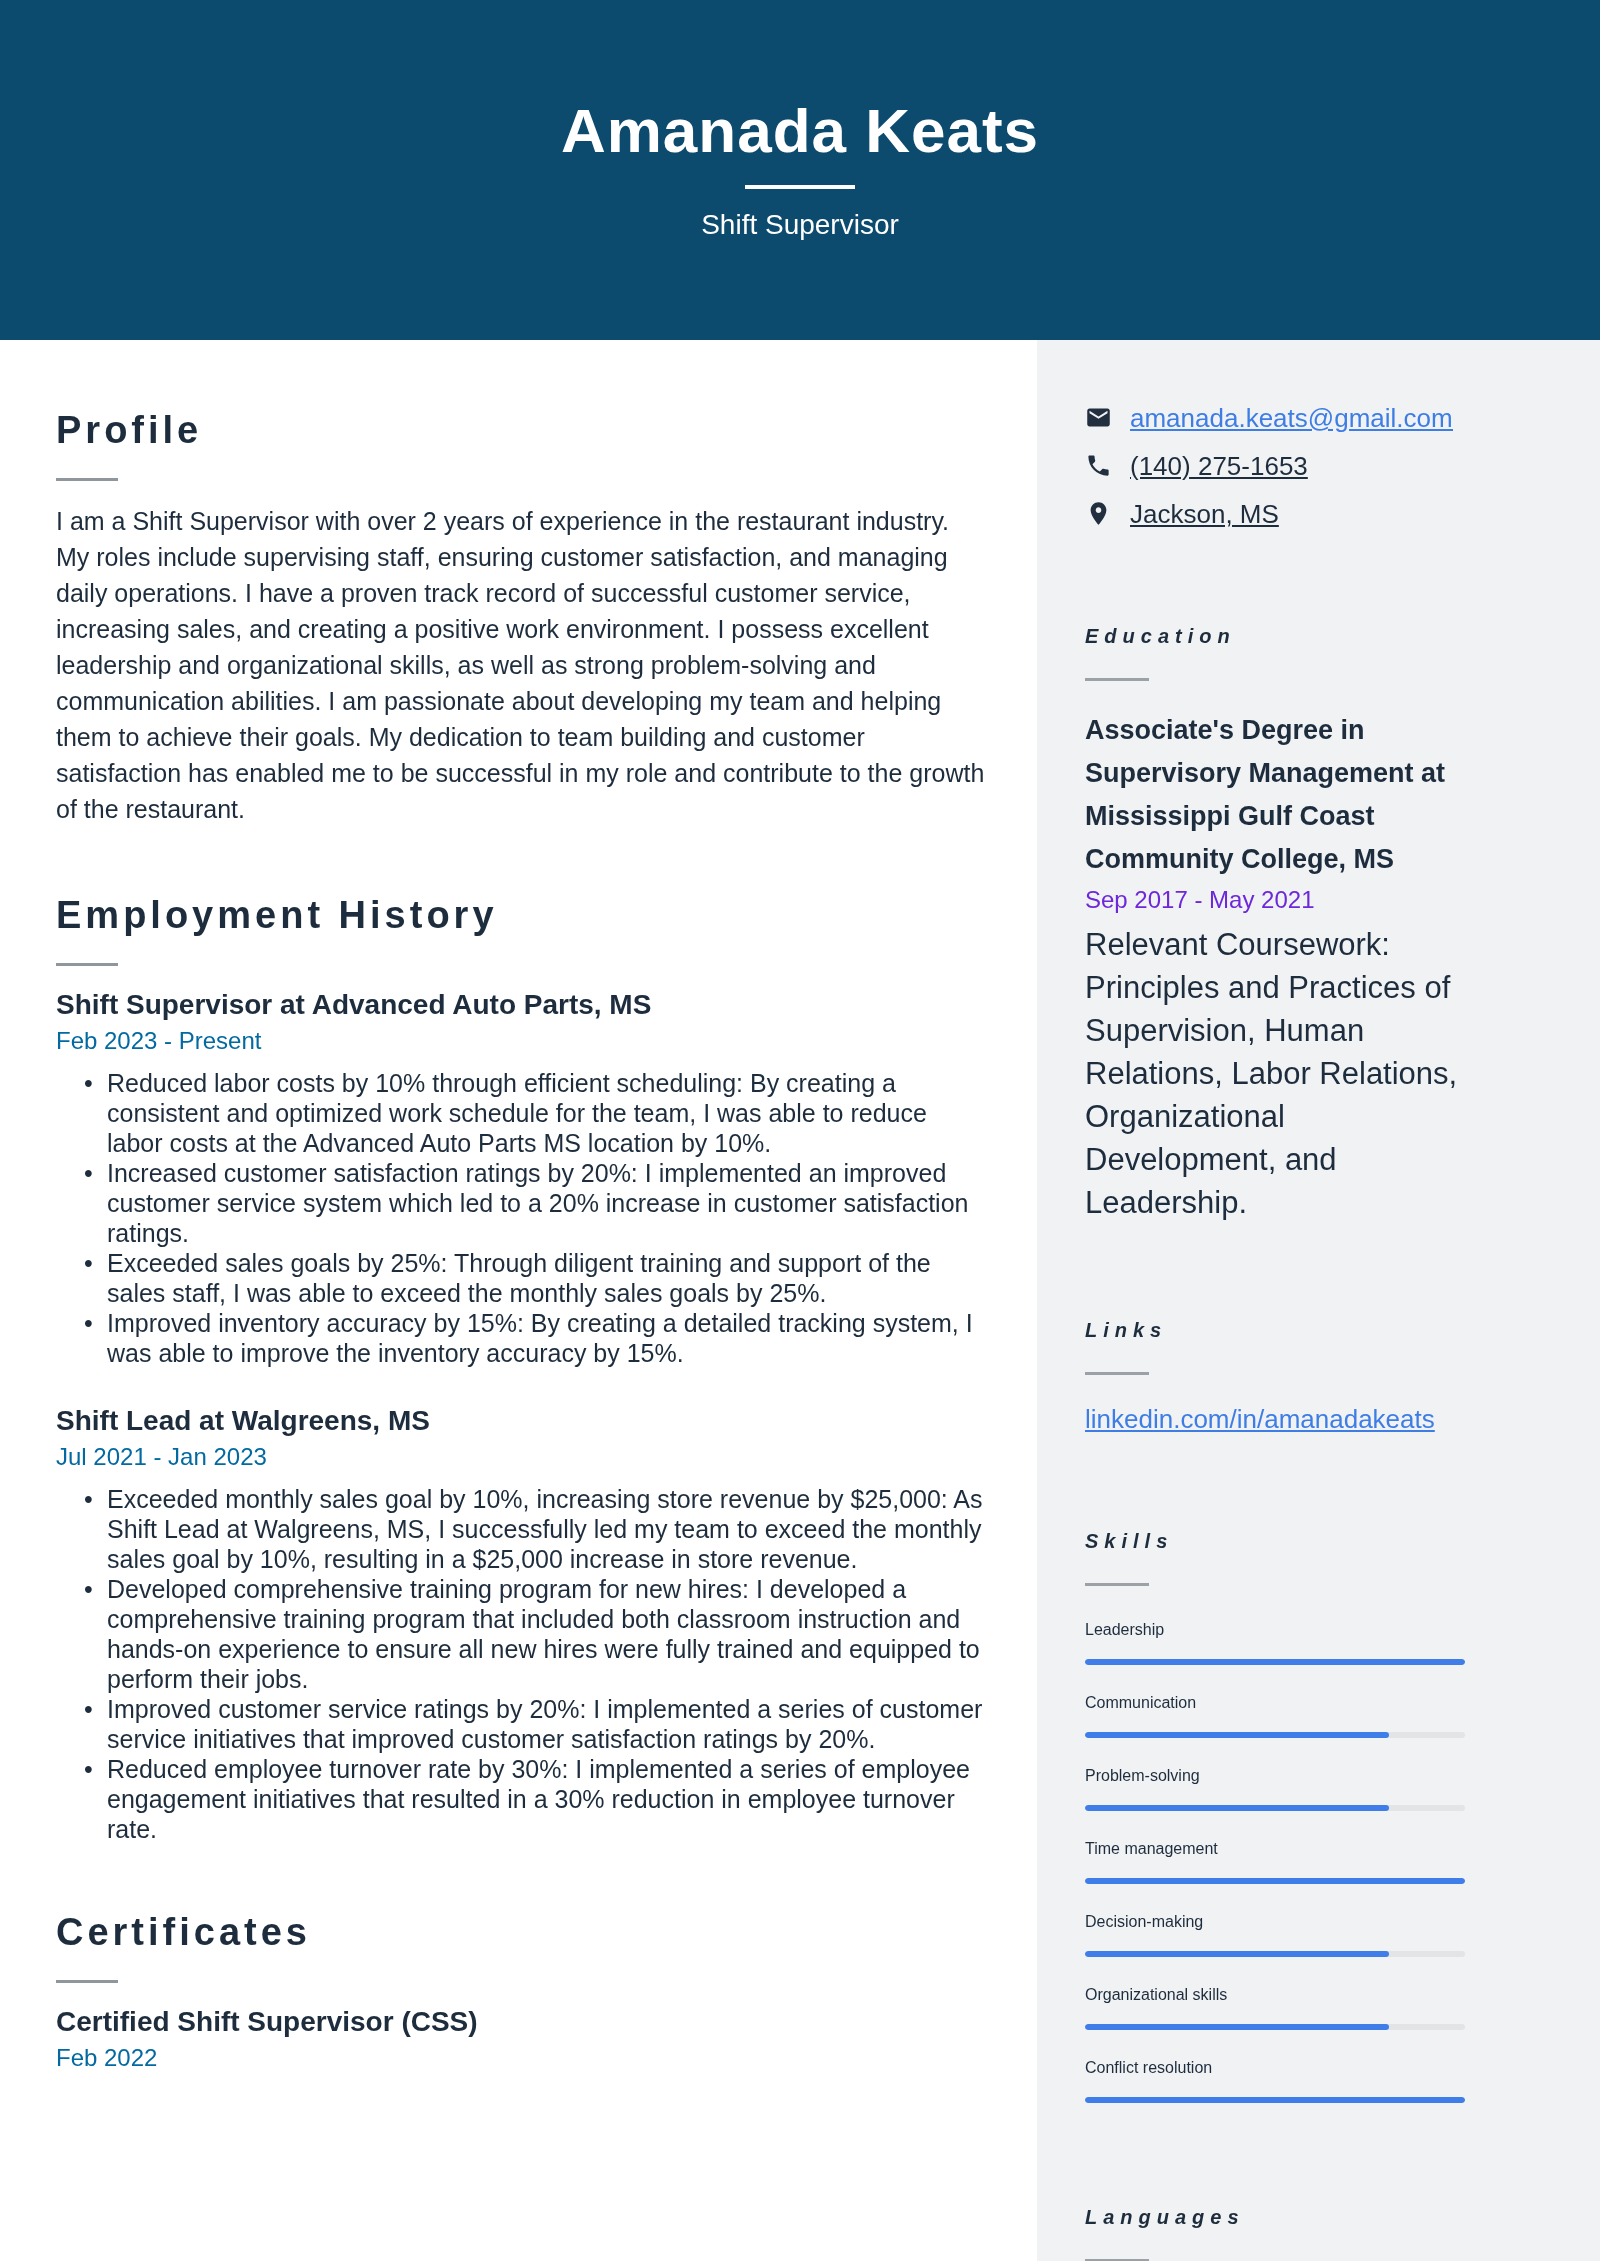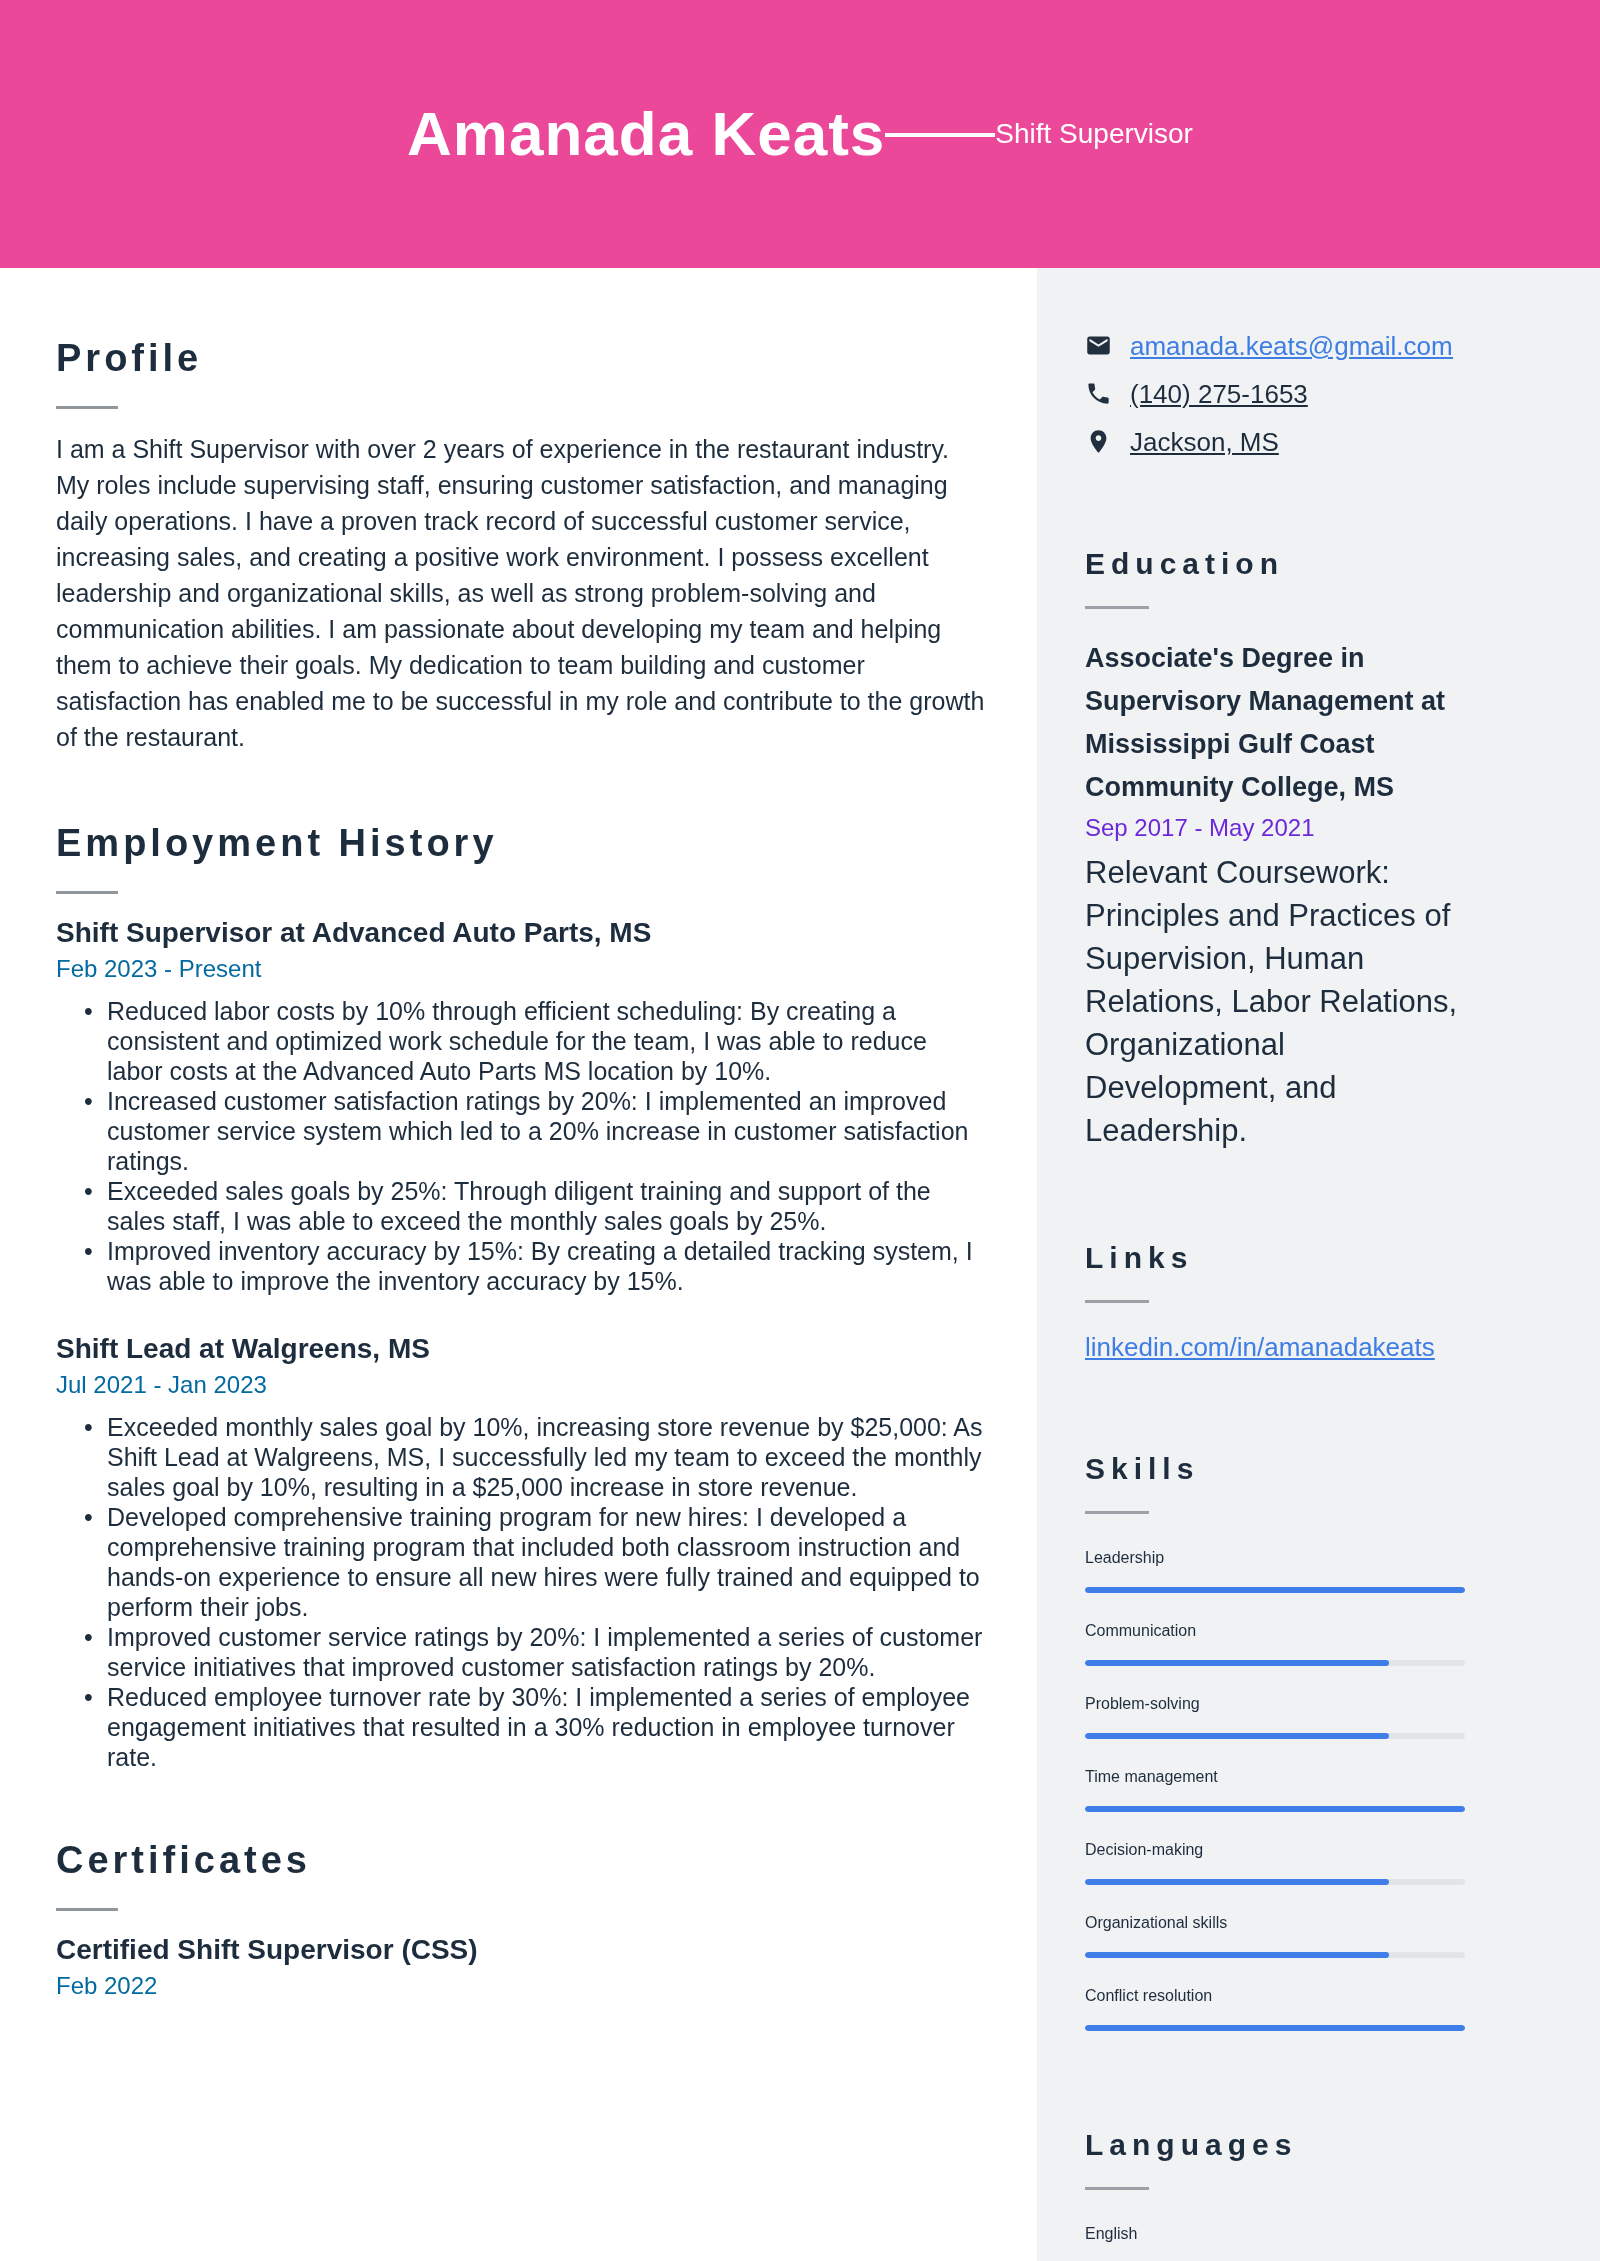--- a/index.html
+++ b/index.html
@@ -2,22 +2,22 @@
 <html><head>
 <meta charset="utf-8">
 <style>
   * { margin:0; padding:0; box-sizing:border-box; }
   html,body { background:#ffffff; }
   body { font-family:"Liberation Sans","DejaVu Sans",sans-serif; color:#1e2d3d; }
   .page { position:relative; width:1600px; height:2261px; background:#ffffff; overflow:hidden; }
 
   
   .header {
-    height:268px; background:#ec4899; color:#ffffff;
-    display:flex; flex-direction:row; align-items:center; justify-content:center;
+    height:340px; background:#0c4a6e; color:#ffffff;
+    display:flex; flex-direction:column; align-items:center; justify-content:center;
   }
   .header h1 { font-size:62px; line-height:64px; font-weight:bold; letter-spacing:1px; }
   .header .name-divider { width:110px; height:4px; background:#ffffff; margin:22px 0 20px 0; }
   .header .job-title { font-size:28px; font-weight:normal; }
 
   
   .content { display:flex; align-items:stretch; min-height:1993px; }
   .main { width:1037px; padding:40px 50px 0 56px; }
   .sidebar { flex:1; background:#f1f2f4; padding:62px 130px 0 48px; }
 
@@ -29,21 +29,21 @@
   .job { margin-top:22px; }
   .job + .job { margin-top:36px; }
   .job h3, .cert h3 { font-size:28px; line-height:34px; font-weight:bold; }
   .date-line { font-size:24px; line-height:30px; color:#0369a1; margin-top:4px; }
   .job ul { list-style:none; margin-top:12px; }
   .job li { position:relative; padding-left:51px; font-size:25px; line-height:30px; }
   .job li::before { content:"\2022"; position:absolute; left:28px; top:0; font-size:25px; color:#1e2d3d; }
   .cert { margin-top:20px; }
 
   
-  .sidebar h2 { font-size:30px; line-height:36px; font-weight:bold; letter-spacing:6px; }
+  .sidebar h2 { font-size:20px; line-height:36px; font-weight:bold; letter-spacing:6px;font-style:italic; }
   .s-divider { width:64px; height:3px; background:#9ba1a7; margin:24px 0 28px 0; }
   .contact-row { display:flex; align-items:flex-start; margin-bottom:16px;text-decoration:underline; }
   .contact-row .icon { width:27px; height:27px; flex:0 0 27px; margin-right:18px; margin-top:2px; color:#222f3f; }
   .contact-row .icon svg { width:27px; height:27px; display:block; }
   .contact-row .txt { font-size:26px; line-height:32px; }
   a.link { color:#3d7de4; text-decoration:underline; }
   .sb-section { margin-top:88px; }
   .degree { font-size:27px; line-height:43px; font-weight:bold; }
   .sb-date { font-size:24px; line-height:30px; color:#6d28d9; margin-top:4px; }
   .coursework { font-size:31px; line-height:43px; margin-top:8px; }

